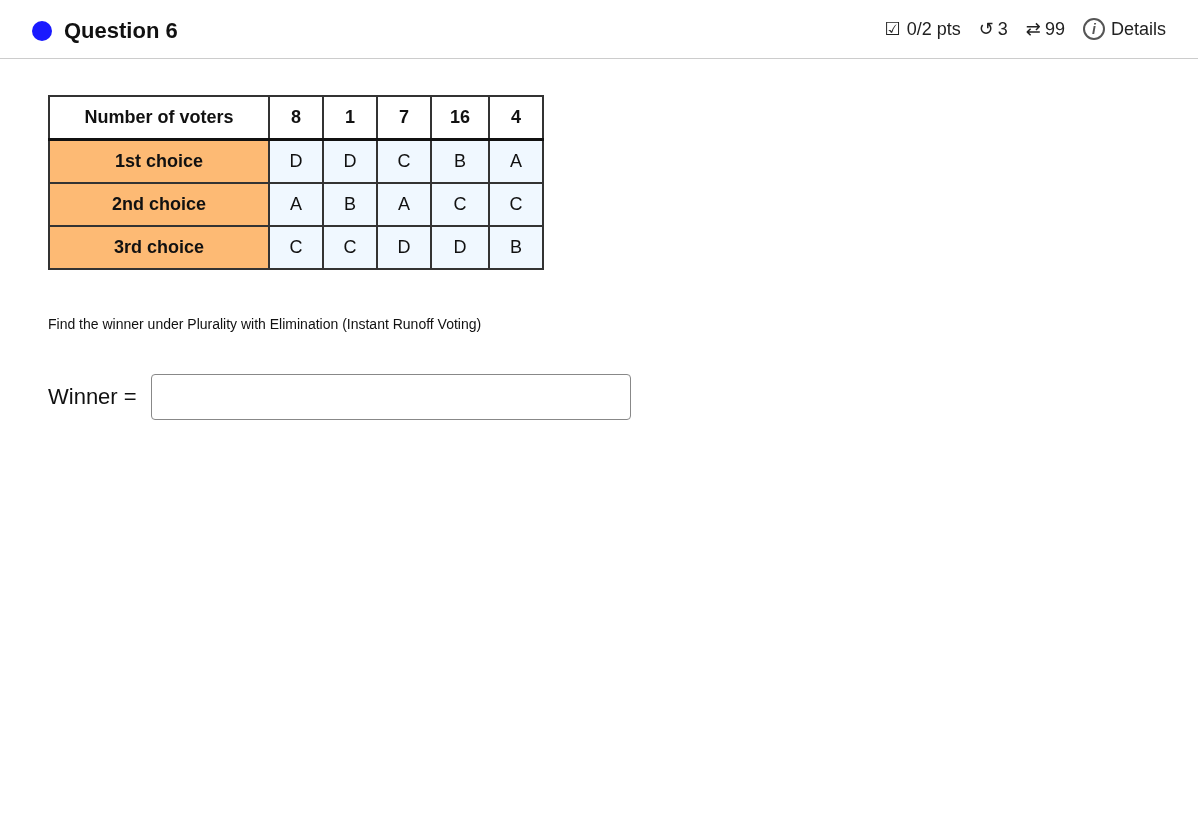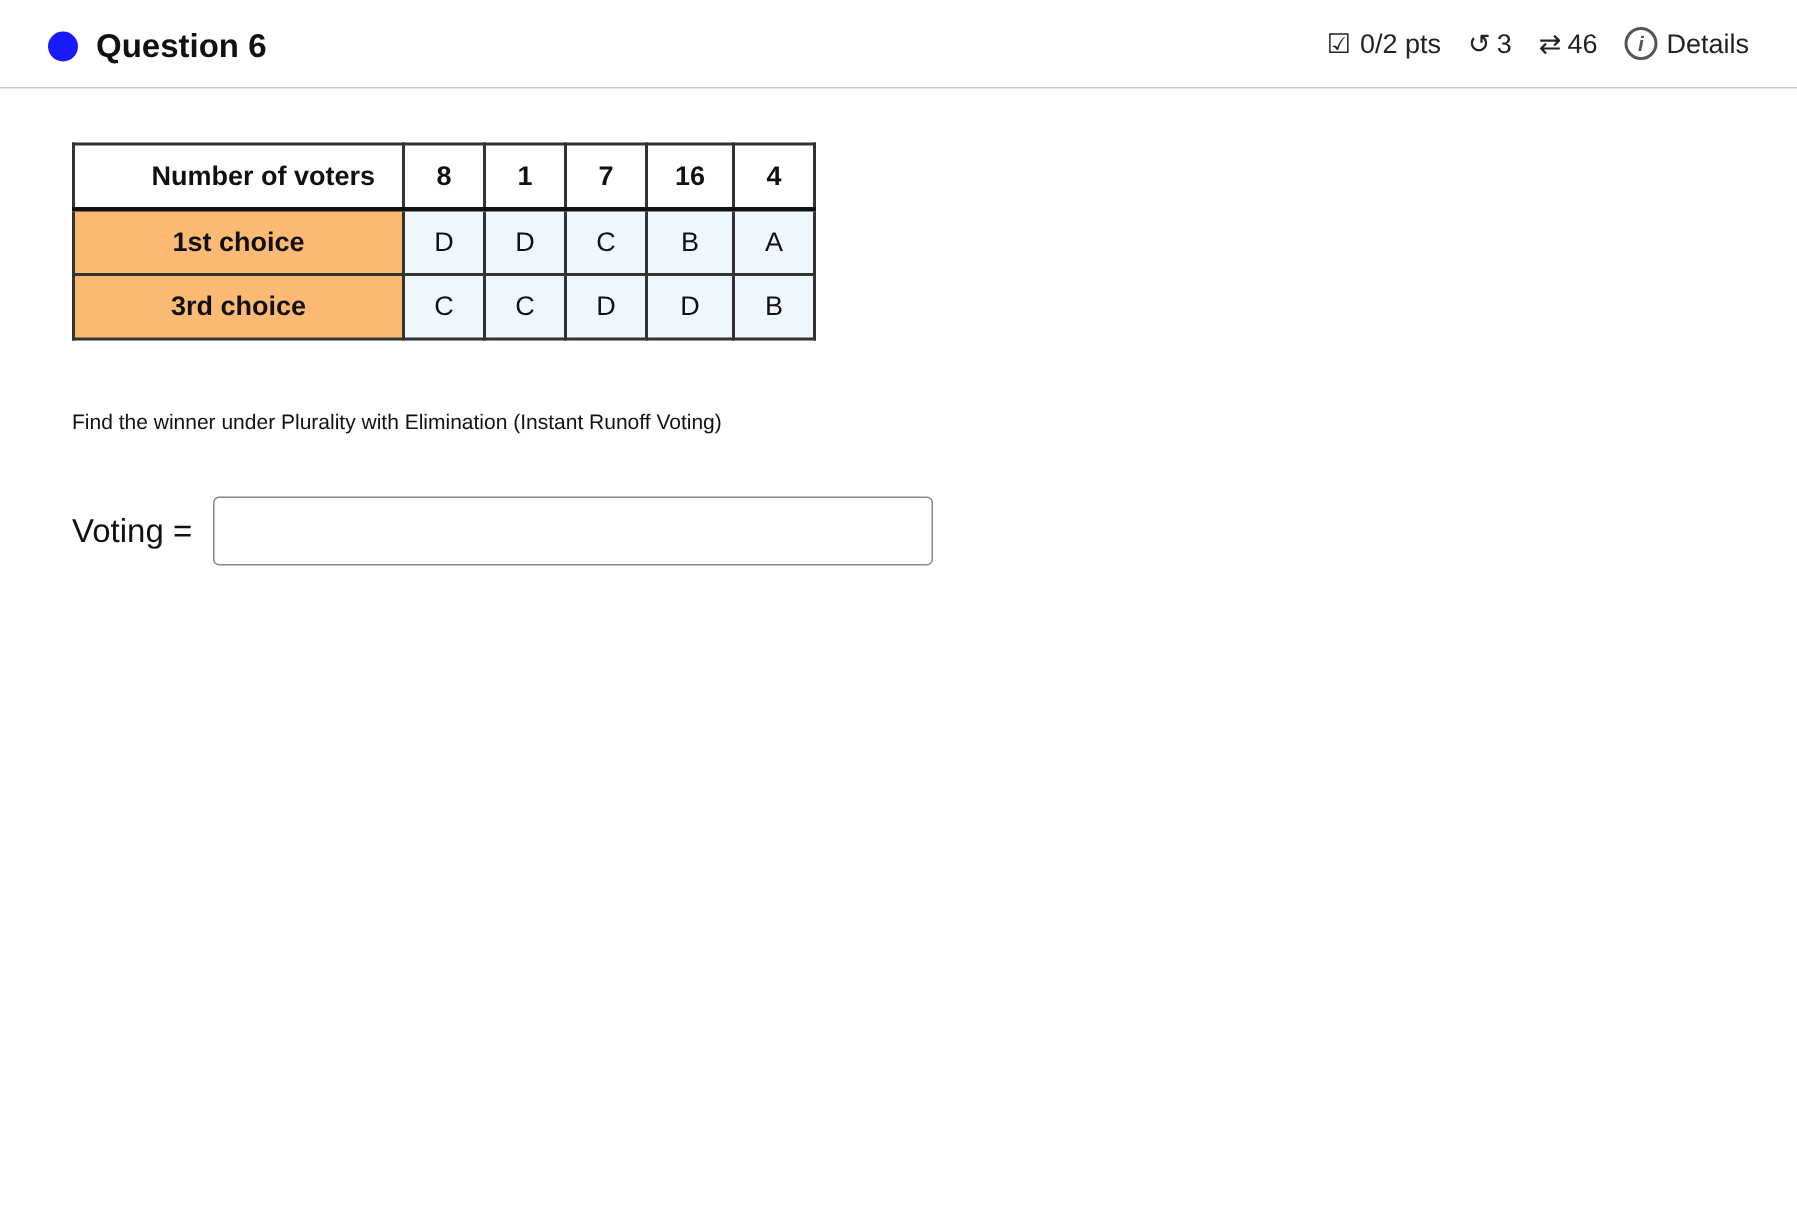--- a/index.html
+++ b/index.html
@@ -88,21 +88,21 @@
       padding: 10px 18px;
       min-width: 54px;
     }
     
     .vote-table .header-row th {
       background: #fff;
       font-weight: bold;
       border-bottom: 3px solid #111;
     }
     .vote-table .header-row th:first-child {
-      text-align: right;
+      text-align: center;
       min-width: 220px;
     }
     
     .vote-table .choice-row td:first-child {
       background: #fdba74;
       font-weight: bold;
       text-align: center;
     }
     .vote-table .choice-row td {
       background: #f0f8ff;
@@ -149,21 +149,21 @@
     <span class="pts-badge">
       <span class="checkbox-icon">☑</span>
       <span>0/2 pts</span>
     </span>
     <span style="cursor:pointer; display:flex; align-items:center; gap:4px;">
       <span class="undo-icon">↺</span>
       <span>3</span>
     </span>
     <span style="cursor:pointer; display:flex; align-items:center; gap:4px;">
       <span class="refresh-icon">⇄</span>
-      <span>46</span>
+      <span>99</span>
     </span>
     <span style="display:flex; align-items:center; gap:6px;">
       <span class="info-icon">i</span>
       <span>Details</span>
     </span>
   </div>
 </div>
 
 <div class="main-content">
 
@@ -181,30 +181,38 @@
     <tbody id="table-body">
     <tr class="choice-row">
           <td>1st choice</td>
           <td>D</td>
           <td>D</td>
           <td>C</td>
           <td>B</td>
           <td>A</td>
         </tr>
         <tr class="choice-row">
+          <td>2nd choice</td>
+          <td>A</td>
+          <td>B</td>
+          <td>A</td>
+          <td>C</td>
+          <td>C</td>
+        </tr>
+        <tr class="choice-row">
           <td>3rd choice</td>
           <td>C</td>
           <td>C</td>
           <td>D</td>
           <td>D</td>
           <td>B</td>
         </tr>
       </tbody>
   </table>
 
   <div class="question-text">Find the winner under Plurality with Elimination (Instant Runoff Voting)</div>
 
   <div class="winner-row">
-    <span class="winner-label">Voting =</span>
+    <span class="winner-label">Winner =</span>
     <input class="winner-input" type="text" style="">
   </div>
 
 </div>
 
 </body></html>

